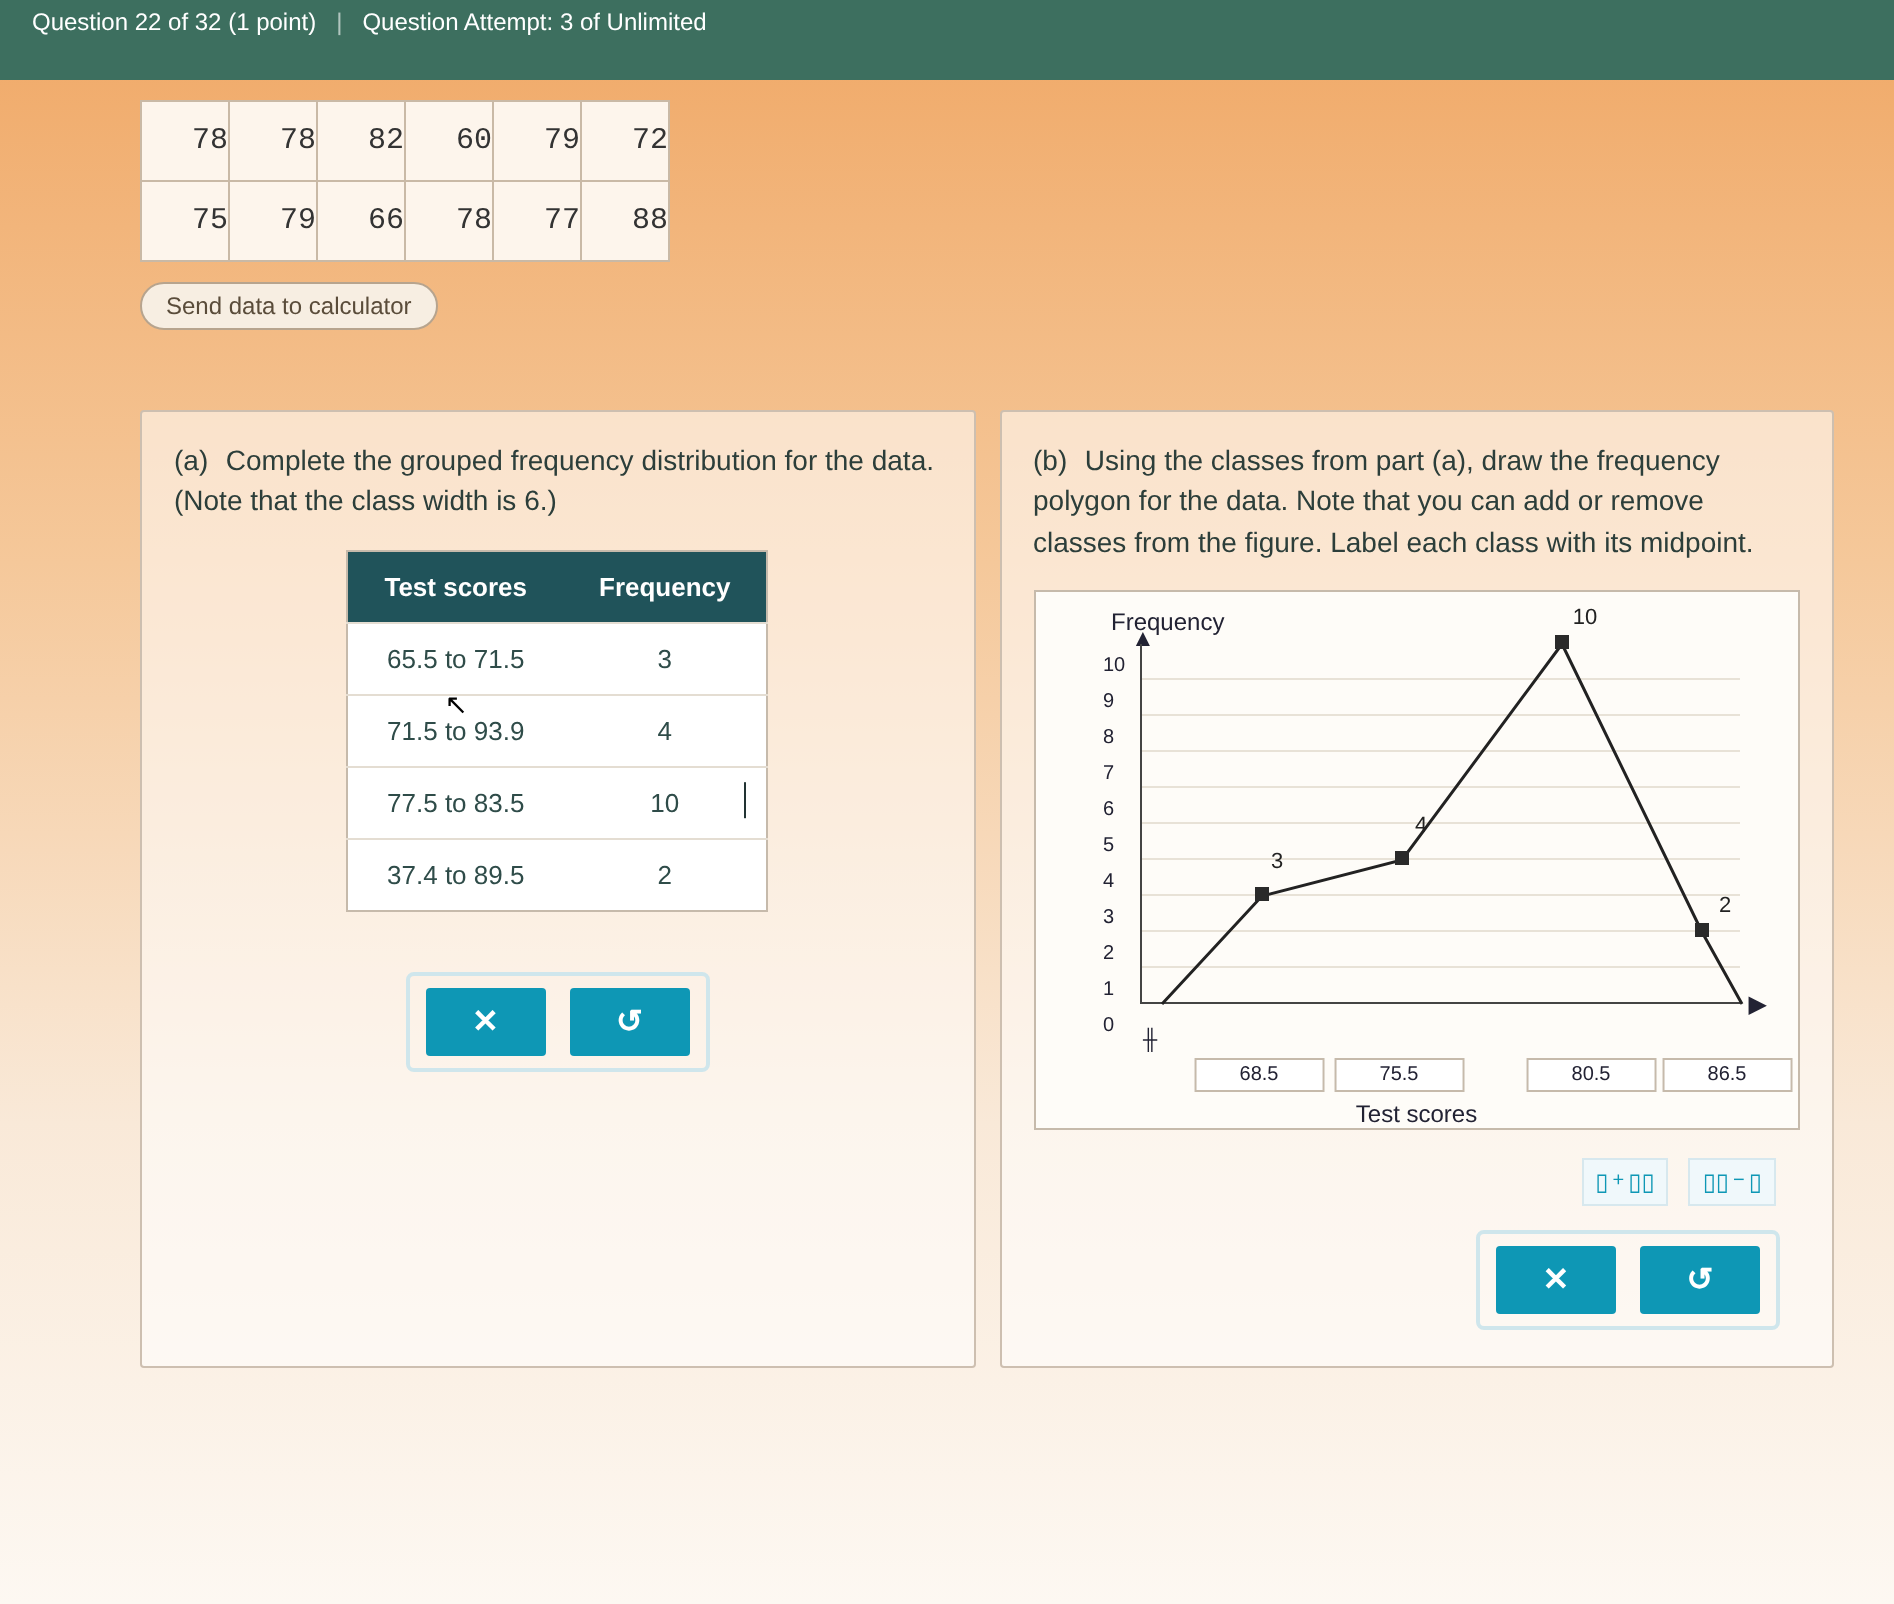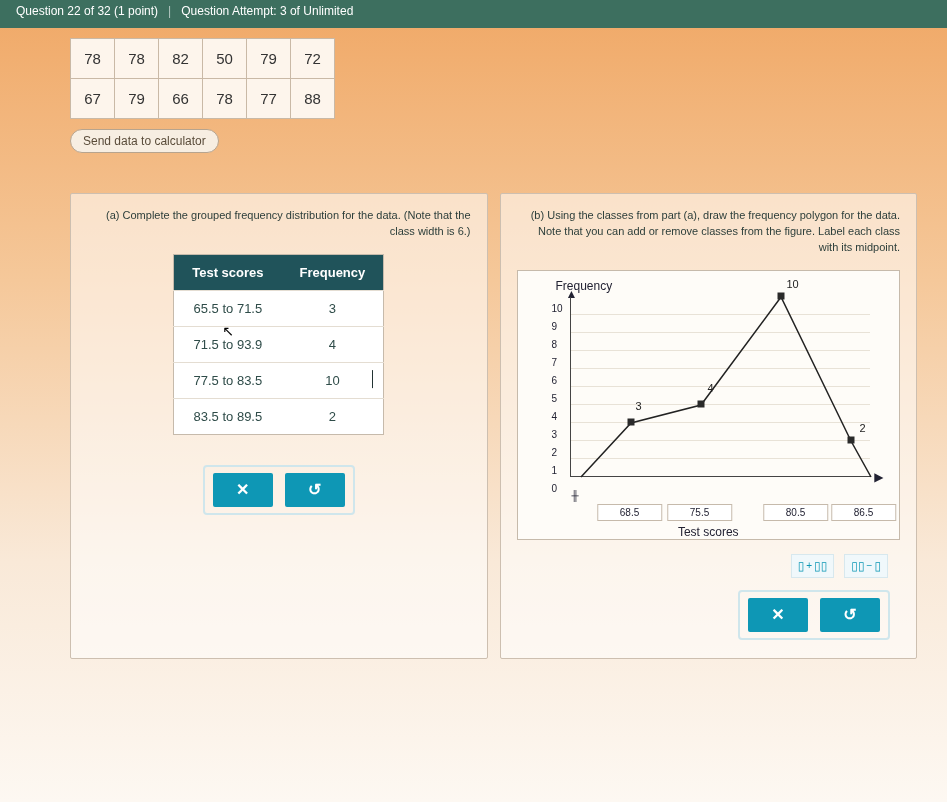--- a/index.html
+++ b/index.html
@@ -7,39 +7,40 @@
     font-family: Verdana, Arial, sans-serif;
     background: linear-gradient(180deg, #f0a866 0%, #f5c89a 35%, #f9e9d8 70%, #fdf8f2 100%);
     min-height: 802px;
     width: 947px;
     overflow: hidden;
   }
   .topbar {
     background: #3d6f5f;
     color: #fff;
     font-size: 12px;
-    padding: 4px 16px 10px 16px;
+    padding: 4px 16px 22px 16px;
     display: flex;
     gap: 10px;
     align-items: center;
   }
   .topbar .sep { opacity: .6; }
   .page-pad { padding: 10px 30px 20px 70px; }
   .data-table {
     border-collapse: collapse;
     background: #fff;
   }
   .data-table td {
     border: 1px solid #c9b9a6;
     width: 44px;
     height: 40px;
-    text-align: center;
+    text-align: right;
     font-size: 15px;
     color: #333;
     background: #fdf5ec;
+    font-family: Liberation Mono, monospace;
   }
   .send-btn {
     display: inline-block;
     margin-top: 10px;
     border: 1px solid #b7a48e;
     background: #f7eee2;
     color: #5a4c3a;
     font-size: 12px;
     padding: 4px 12px;
     border-radius: 12px;
@@ -53,25 +54,24 @@
   }
   .panel {
     border: 1px solid #cdbfb0;
     background: rgba(255,255,255,.55);
     padding: 14px 16px 18px 16px;
     border-radius: 2px;
   }
   .panel-a { width: 420px; }
   .panel-b { width: 420px; }
   .prompt {
-    font-size: 11px;
+    font-size: 14px;
     color: #2c3e3a;
     line-height: 1.45;
     margin-bottom: 14px;
-    text-align: right;
   }
   .prompt .lbl { display:inline-block; width:22px; }
   .freq-table {
     margin: 0 auto;
     border-collapse: collapse;
     border: 1px solid #c6baab;
     background: #fff;
     font-size: 13px;
   }
   .freq-table th {
@@ -152,26 +152,26 @@
   <span>Question Attempt: 3 of Unlimited</span>
 </div>
 
 <div class="page-pad">
   <table class="data-table">
     <tbody>
         <tr>
       <td>78</td>
       <td>78</td>
       <td>82</td>
-      <td>50</td>
+      <td>60</td>
       <td>79</td>
       <td>72</td>
     </tr>
     <tr>
-      <td>67</td>
+      <td>75</td>
       <td>79</td>
       <td>66</td>
       <td>78</td>
       <td>77</td>
       <td>88</td>
     </tr>
   </tbody>
     </table>
   <button class="send-btn">Send data to calculator</button>
 </div>
@@ -195,21 +195,21 @@
       </tr>
       <tr>
         <td style="position:relative"><span>71.5 to 93.9</span><span class="ptr" style="left:48px;top:-4px">↖</span></td>
         <td class="val">4</td>
       </tr>
       <tr>
         <td>77.5 to 83.5</td>
         <td class="val"><span>10</span><span class="cursor-mark"></span></td>
       </tr>
       <tr>
-        <td>83.5 to 89.5</td>
+        <td>37.4 to 89.5</td>
         <td class="val">2</td>
       </tr>
     </tbody>
       </table>
     <div class="btn-row">
       <button class="tool-btn">✕</button>
       <button class="tool-btn">↺</button>
     </div>
   </div>
 

